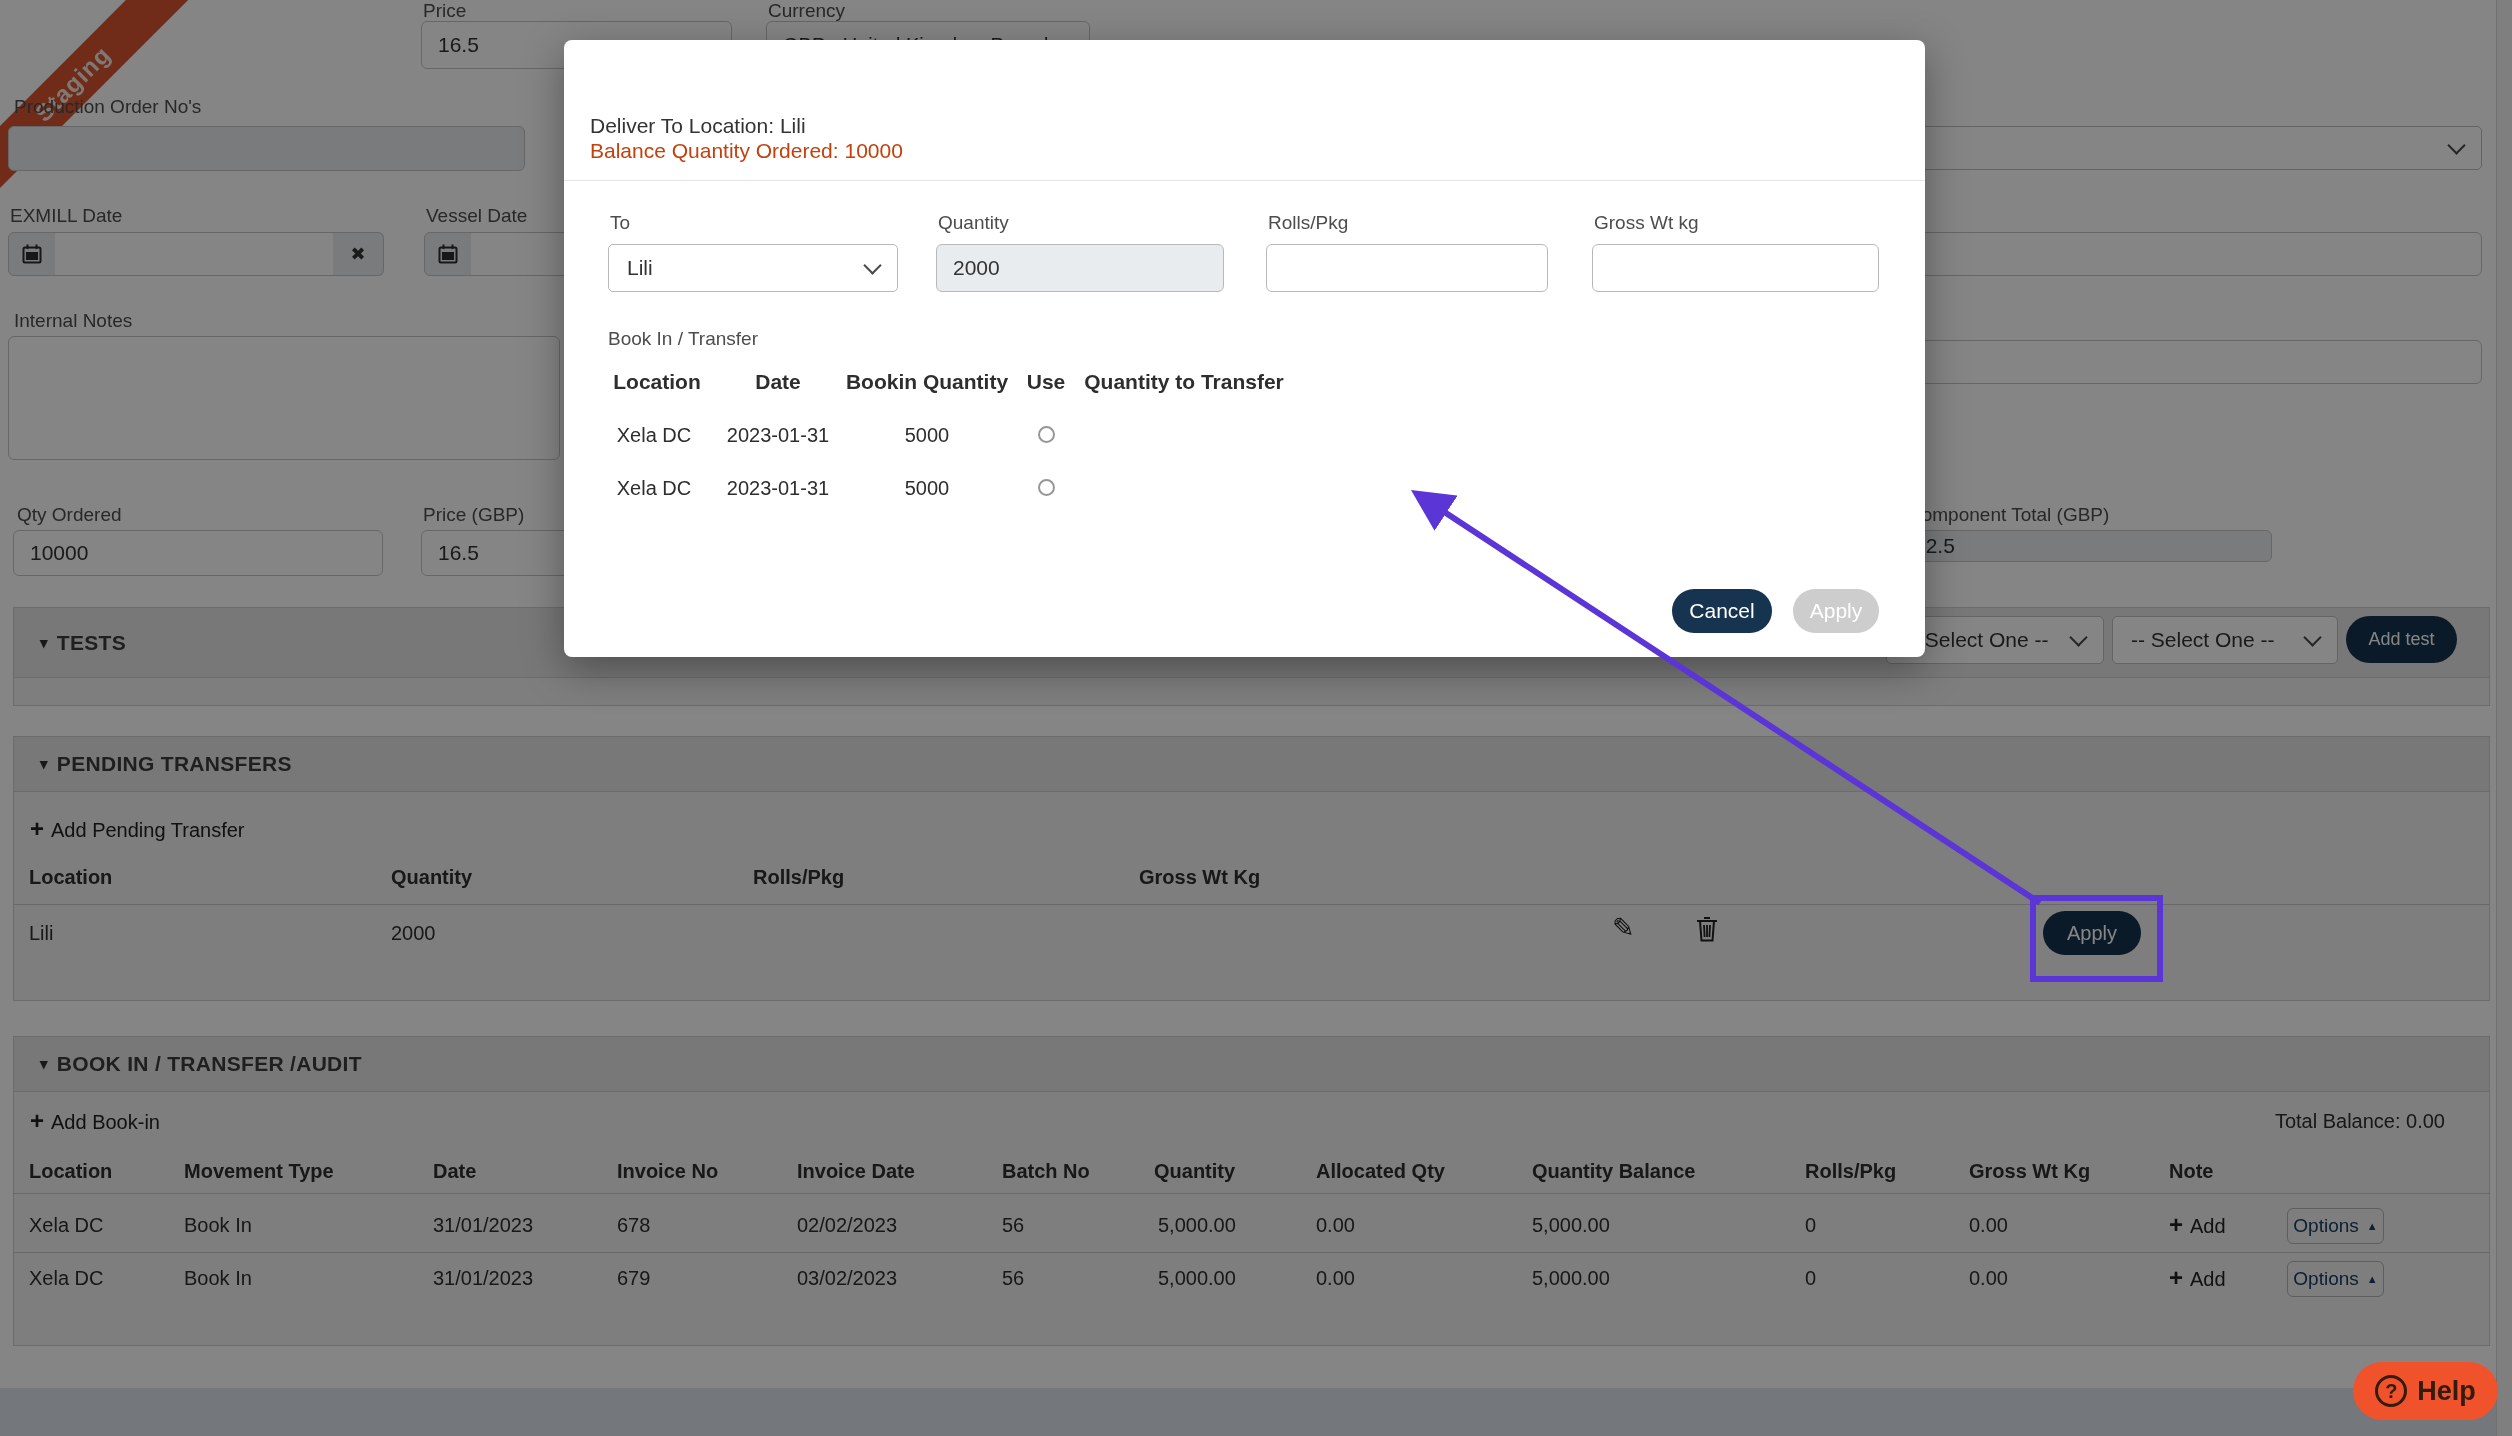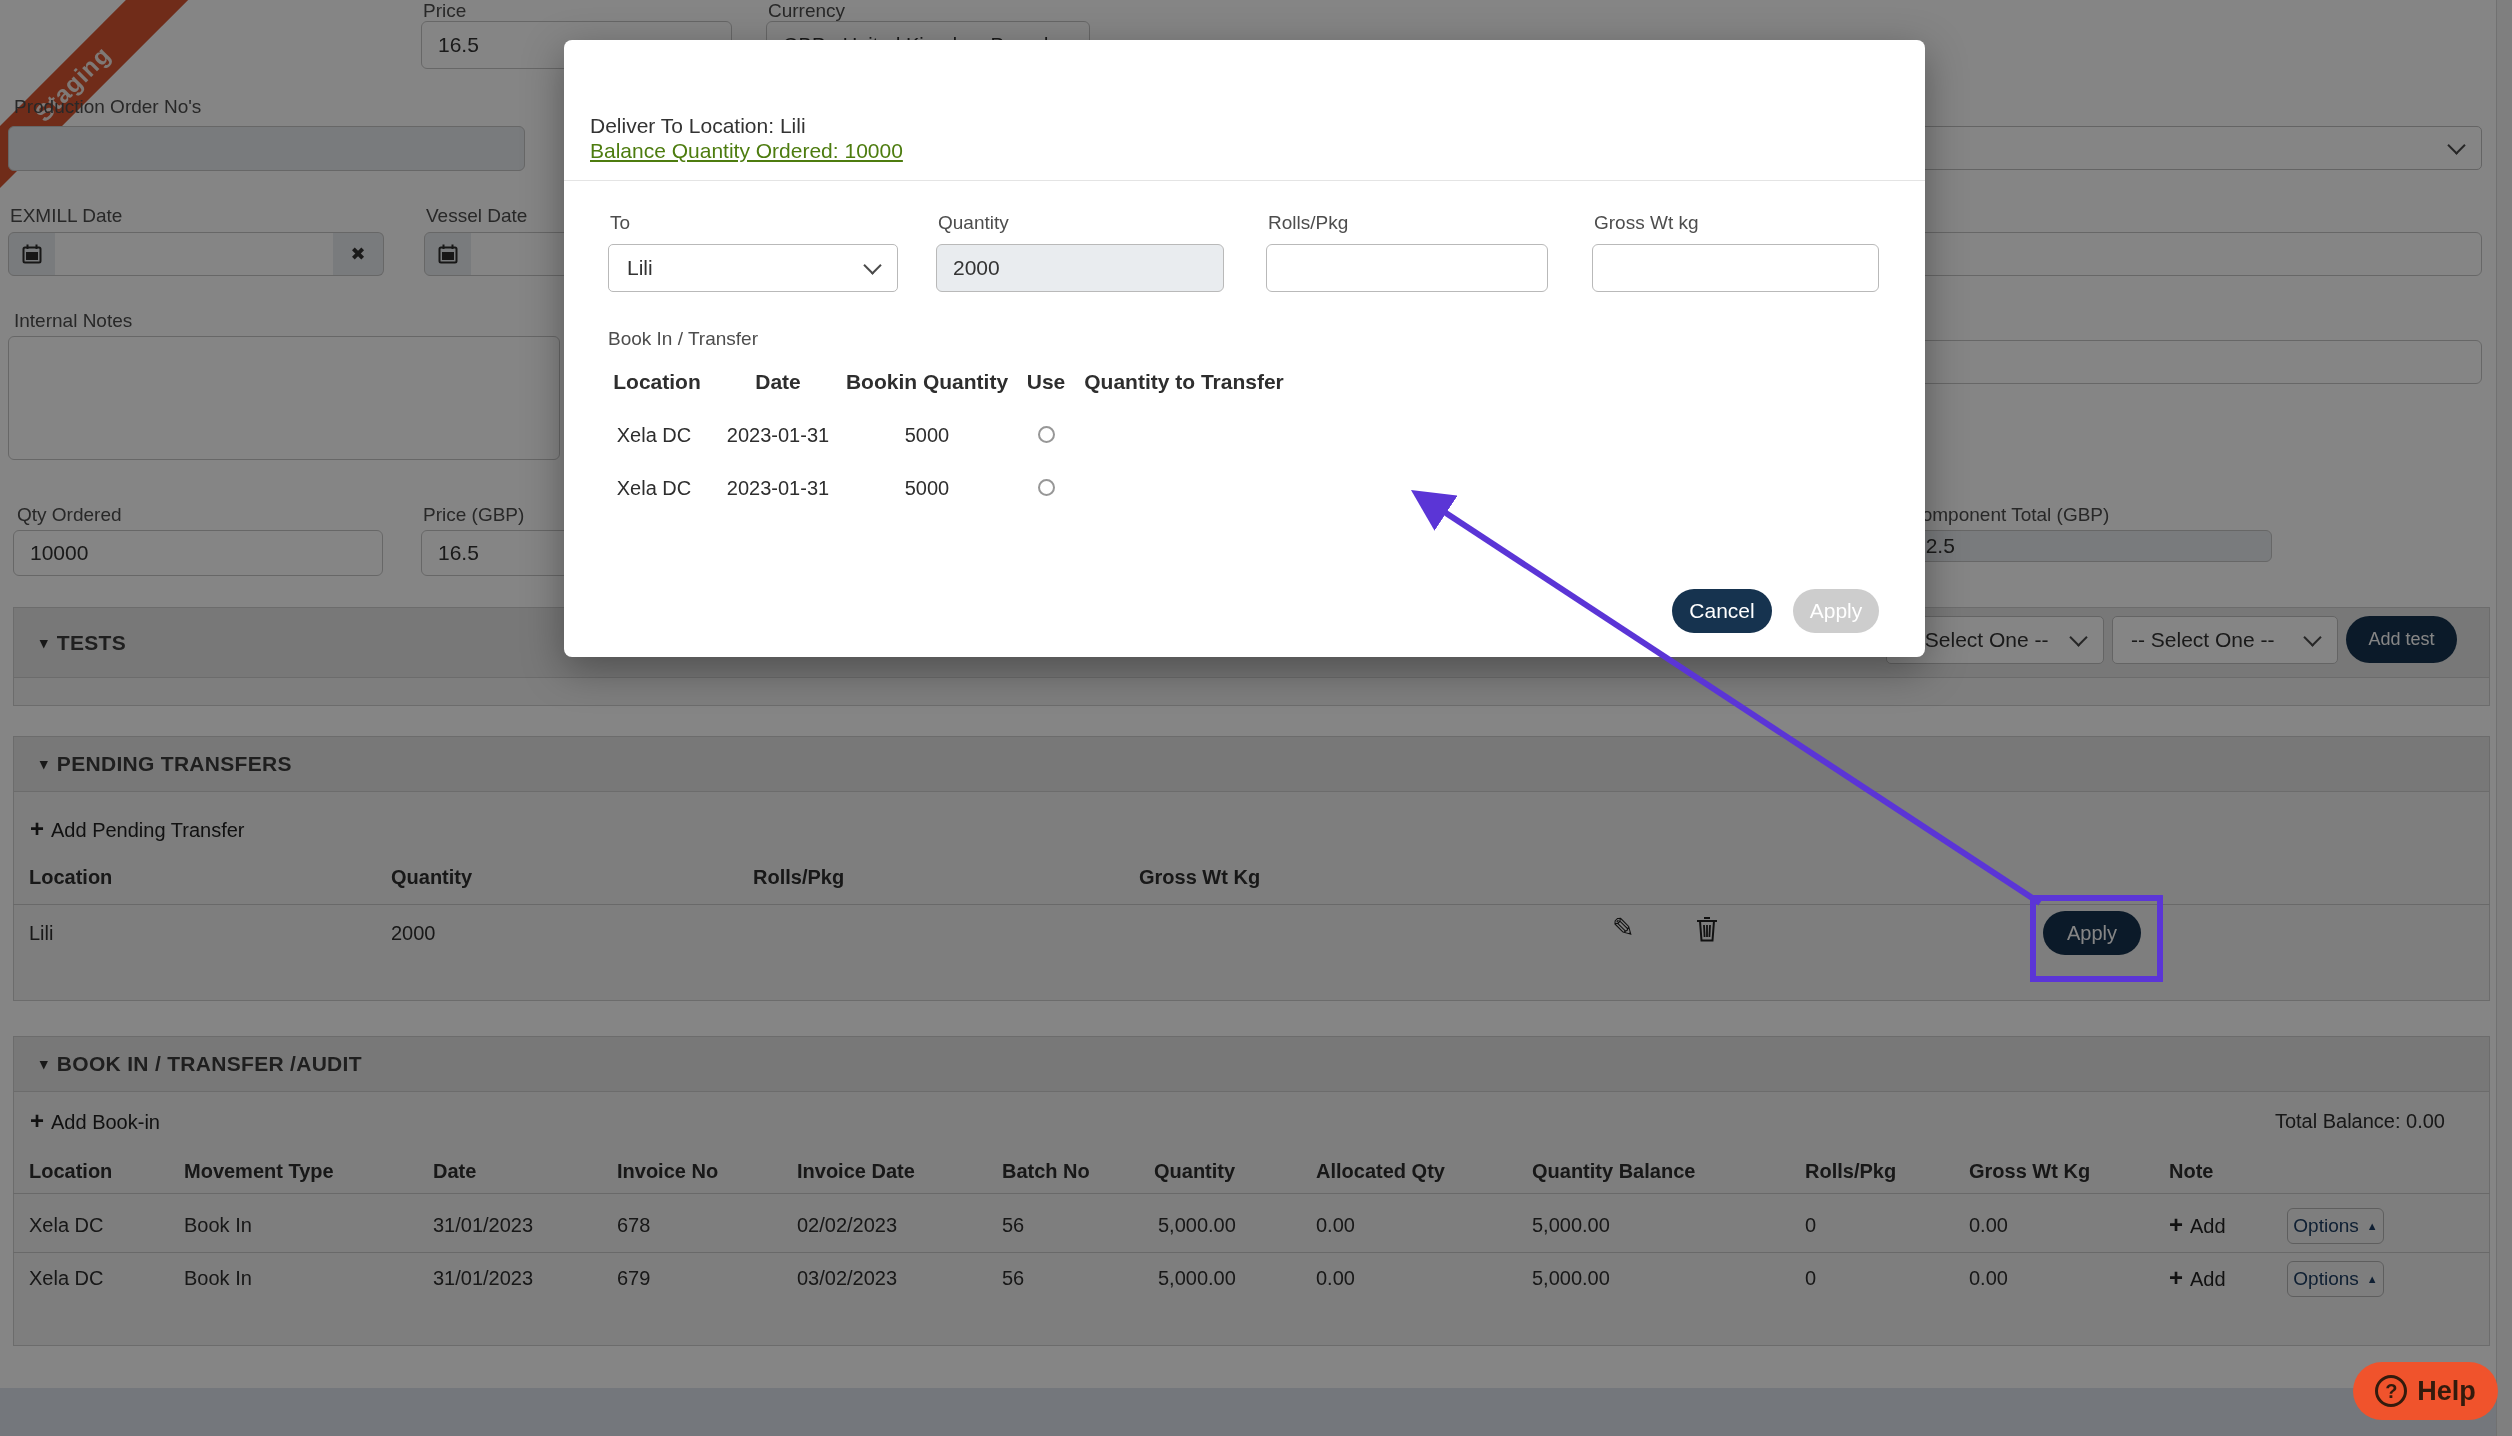--- a/index.html
+++ b/index.html
@@ -231,21 +231,21 @@
     <span class="opt-caret">▲</span>
   </button>
 
   <div class="abs" style="left:0;top:1388px;width:2512px;height:48px;background:#dfe5ee;"></div>
   <div class="abs" style="left:2496px;top:0;width:16px;height:1436px;background:#f3f3f3;border-left:1px solid #d8d8d8;"></div>
 
   <div class="overlay"></div>
 
   <div class="modal">
     <div class="abs" style="left:26px;top:74px;font-size:21px;color:#333;">Deliver To Location: Lili</div>
-    <div class="abs" style="left:26px;top:99px;font-size:21px;color:#4d7c0f;text-decoration:underline;">Balance Quantity Ordered: 10000</div>
+    <div class="abs" style="left:26px;top:99px;font-size:21px;color:#c2410c;">Balance Quantity Ordered: 10000</div>
     <div class="abs hline" style="left:0;top:140px;width:1361px;background:#e4e4e4;"></div>
 
     <div class="abs lbl" style="left:46px;top:172px;">To</div>
     <div class="abs selbox" style="left:44px;top:204px;width:290px;height:48px;border-color:#b9b9b9;">
       <span>Lili</span>
       <span class="chev"></span>
     </div>
 
     <div class="abs lbl" style="left:374px;top:172px;">Quantity</div>
     <div class="abs inp gray" style="left:372px;top:204px;width:288px;height:48px;border-color:#b9b9b9;">

